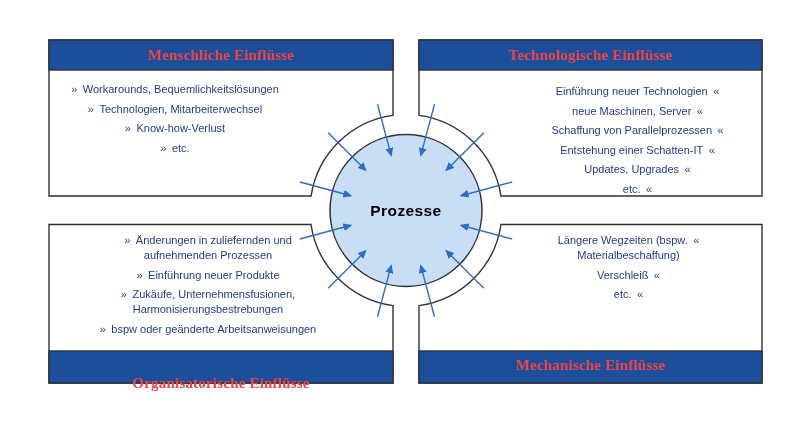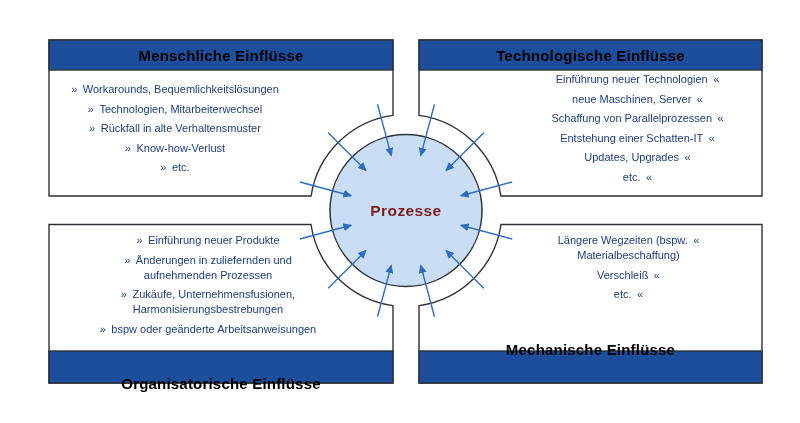--- a/index.html
+++ b/index.html
@@ -3,38 +3,38 @@
 <meta charset="utf-8">
 <style>
   html,body{margin:0;padding:0;background:#ffffff;}
   .stage{
     position:relative;width:800px;height:423px;background:#ffffff;overflow:hidden;
     font-family:"Liberation Sans", sans-serif;
   }
   .stage svg{position:absolute;left:0;top:0;}
   .hdr{
     position:absolute;display:flex;align-items:center;justify-content:center;
-    color:#000000;font-weight:bold;font-size:15px;letter-spacing:.2px;
+    color:#ef4444;font-weight:bold;font-size:15px;letter-spacing:.2px;font-family:Liberation Serif, serif;
   }
   .hdr-tl{left:49px;top:40px;width:344px;height:30px;}
   .hdr-tr{left:419px;top:40px;width:343px;height:30px;}
   .hdr-bl{left:49px;top:351px;width:344px;height:32px;margin-top:16px;}
-  .hdr-br{left:419px;top:335px;width:343px;height:28px;}
+  .hdr-br{left:419px;top:351px;width:343px;height:28px;}
   .q-content{
     position:absolute;text-align:center;color:#1e3d82;font-size:11px;
   }
   .q-tl{left:49px;top:82px;width:252px;}
-  .q-tr{left:513px;top:72px;width:249px;}
+  .q-tr{left:513px;top:84px;width:249px;}
   .q-bl{left:49px;top:233px;width:318px;}
   .q-br{left:505px;top:233px;width:247px;}
   .item{white-space:pre-line;line-height:15px;margin:0 0 4.5px 0;}
   .center-label{
     position:absolute;left:331px;top:194px;width:150px;height:33px;
     display:flex;align-items:center;justify-content:center;
-    font-size:15.5px;font-weight:bold;letter-spacing:.4px;color:#7f1d1d;
+    font-size:15.5px;font-weight:bold;letter-spacing:.4px;color:#000000;
   }
 </style>
 </head>
 <body>
 
 <div class="stage">
 
   <svg width="800" height="423" viewBox="0 0 800 423">
     <defs>
       <marker id="ah" markerUnits="userSpaceOnUse" markerWidth="9" markerHeight="8" refX="7.5" refY="4" orient="auto">
@@ -75,38 +75,37 @@
   </svg>
 
   <div class="hdr hdr-tl">Menschliche Einflüsse</div>
   <div class="hdr hdr-tr">Technologische Einflüsse</div>
   <div class="hdr hdr-bl">Organisatorische Einflüsse</div>
   <div class="hdr hdr-br">Mechanische Einflüsse</div>
 
   <div class="q-content q-tl">
     <div class="item">» Workarounds, Bequemlichkeitslösungen</div>
     <div class="item">» Technologien, Mitarbeiterwechsel</div>
-    <div class="item">» Rückfall in alte Verhaltensmuster</div>
     <div class="item">» Know-how-Verlust</div>
     <div class="item">» etc.</div>
   </div>
 
   <div class="q-content q-tr">
     <div class="item">Einführung neuer Technologien «</div>
     <div class="item">neue Maschinen, Server «</div>
     <div class="item">Schaffung von Parallelprozessen «</div>
     <div class="item">Entstehung einer Schatten-IT «</div>
     <div class="item">Updates, Upgrades «</div>
     <div class="item">etc. «</div>
   </div>
 
   <div class="q-content q-bl">
-    <div class="item">» Einführung neuer Produkte</div>
     <div class="item">» Änderungen in zuliefernden und
 aufnehmenden Prozessen</div>
+    <div class="item">» Einführung neuer Produkte</div>
     <div class="item">» Zukäufe, Unternehmensfusionen,
 Harmonisierungsbestrebungen</div>
     <div class="item">» bspw oder geänderte Arbeitsanweisungen</div>
   </div>
 
   <div class="q-content q-br">
     <div class="item">Längere Wegzeiten (bspw. «
 Materialbeschaffung)</div>
     <div class="item">Verschleiß «</div>
     <div class="item">etc. «</div>

